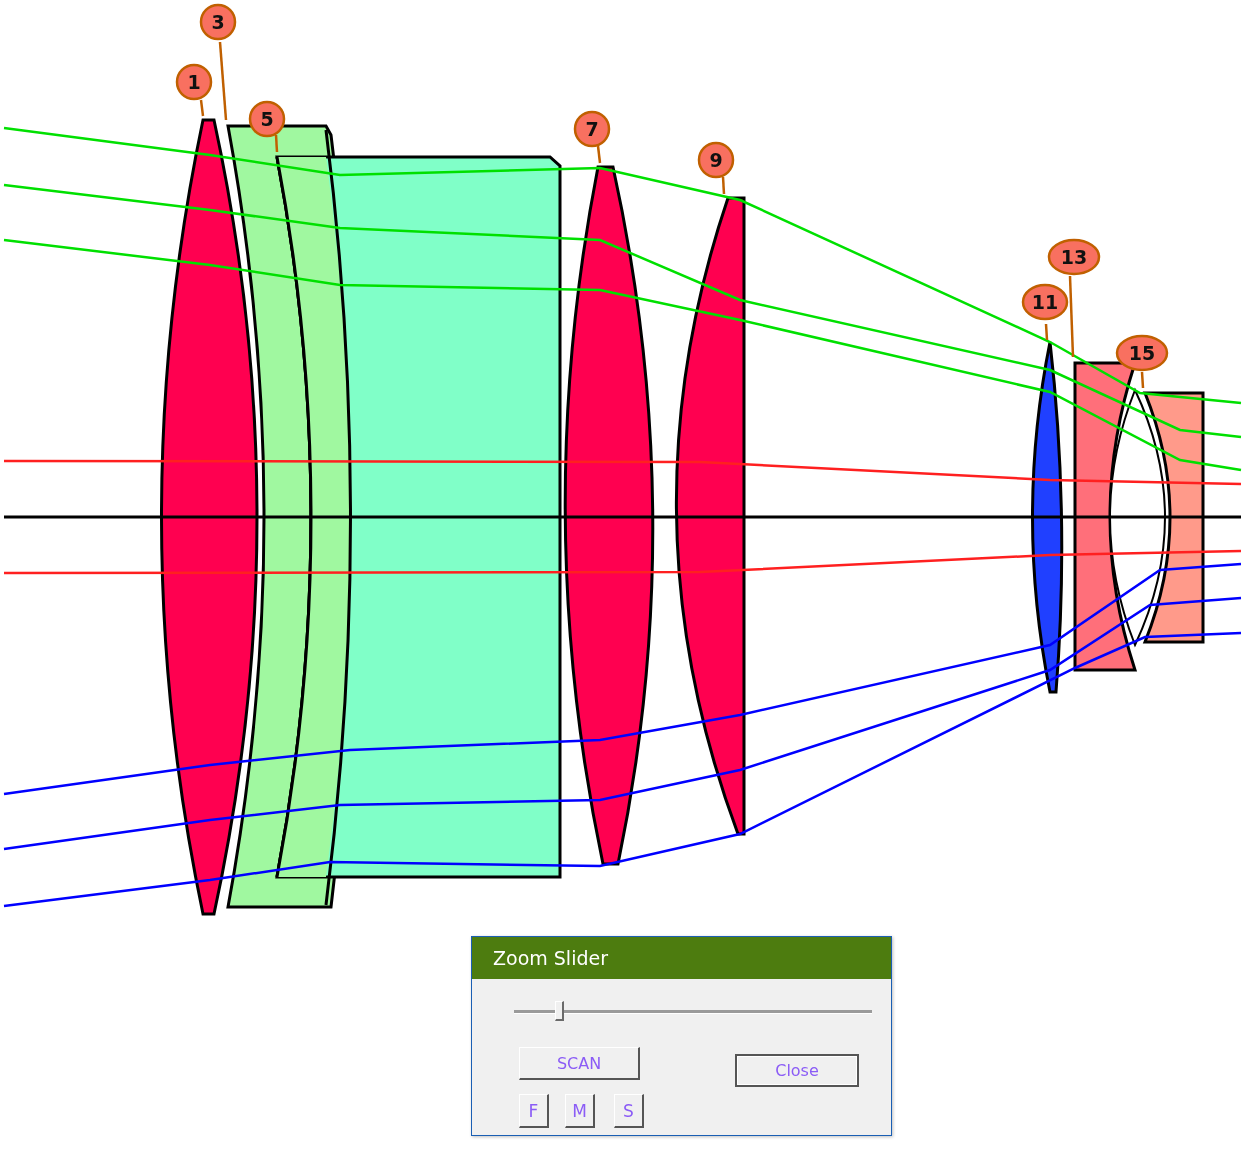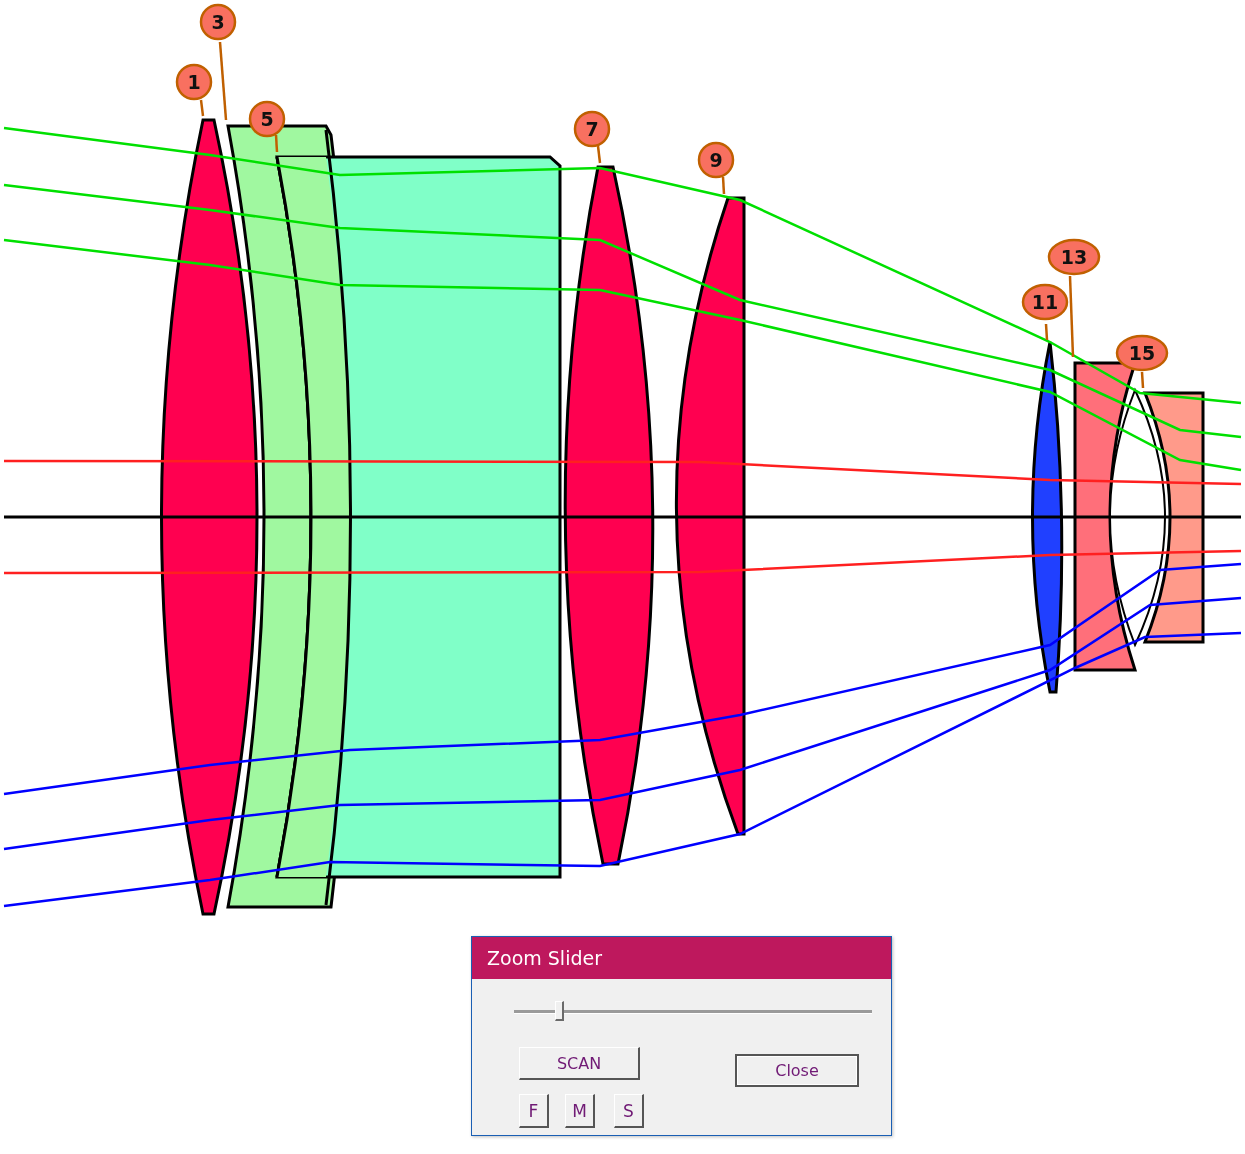--- a/index.html
+++ b/index.html
@@ -1,24 +1,24 @@
 <!DOCTYPE html>
 <html><head>
   <meta charset="utf-8">
   <style>
     html, body { margin: 0; padding: 0; background: #ffffff; }
     body { width: 1245px; height: 1154px; position: relative; overflow: hidden; font-family: "Liberation Sans", sans-serif; }
     #canvas { position: absolute; left: 0; top: 0; }
     .bubble-text { font-family: "DejaVu Sans", sans-serif; font-weight: bold; font-size: 19px; fill: #111; }
     
     .dialog { position: absolute; left: 471px; top: 936px; width: 419px; height: 198px; background: #f0f0f0; border: 1px solid #1a5fb4; box-shadow: 1px 1px 3px rgba(0,0,0,0.25); }
-    .dialog-title { height: 42px; background: #be185d; color: #ffffff; font-size: 19px; line-height: 42px; padding-left: 15px; font-family: "DejaVu Sans", sans-serif; }
+    .dialog-title { height: 42px; background: #4d7c0f; color: #ffffff; font-size: 19px; line-height: 42px; padding-left: 21px; font-family: "DejaVu Sans", sans-serif; }
     .slider-track { position: absolute; left: 42px; top: 73px; width: 358px; height: 3px; background: #9a9a9a; border-bottom: 1px solid #ffffff; }
     .slider-thumb { position: absolute; left: 83px; top: 64px; width: 9px; height: 20px; background: #f0f0f0; border-left: 1px solid #ffffff; border-top: 1px solid #ffffff; border-right: 2px solid #6a6a6a; border-bottom: 2px solid #6a6a6a; box-sizing: border-box; }
-    .btn { position: absolute; background: #f0f0f0; border-top: 1px solid #ffffff; border-left: 1px solid #ffffff; border-right: 2px solid #555; border-bottom: 2px solid #555; box-sizing: border-box; font-family: "DejaVu Sans", sans-serif; font-size: 16px; color: #701a75; text-align: center; cursor: pointer; padding: 0; }
+    .btn { position: absolute; background: #f0f0f0; border-top: 1px solid #ffffff; border-left: 1px solid #ffffff; border-right: 2px solid #555; border-bottom: 2px solid #555; box-sizing: border-box; font-family: "DejaVu Sans", sans-serif; font-size: 16px; color: #8b5cf6; text-align: center; cursor: pointer; padding: 0; }
     .btn.default { border: 2px solid #555; outline: 1px solid #fff; outline-offset: -3px; margin-top: 7px; }
     .btn-scan { left: 47px; top: 110px; width: 121px; height: 33px; line-height: 29px; }
     .btn-close { left: 263px; top: 110px; width: 124px; height: 33px; line-height: 29px; }
     .btn-small { top: 157px; width: 30px; height: 34px; line-height: 30px; font-size: 17px; }
     .btn-f { left: 47px; }
     .btn-m { left: 93px; }
     .btn-s { left: 142px; }
   </style>
 </head>
 <body>

